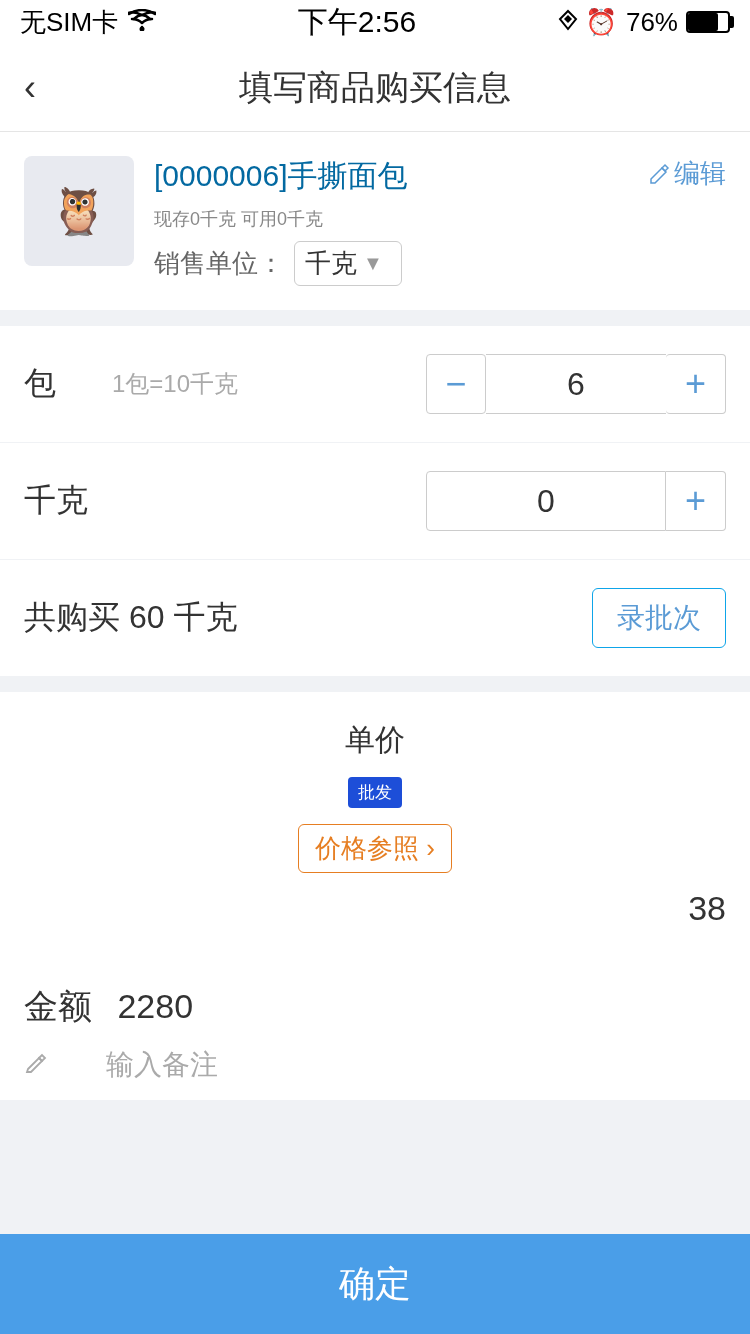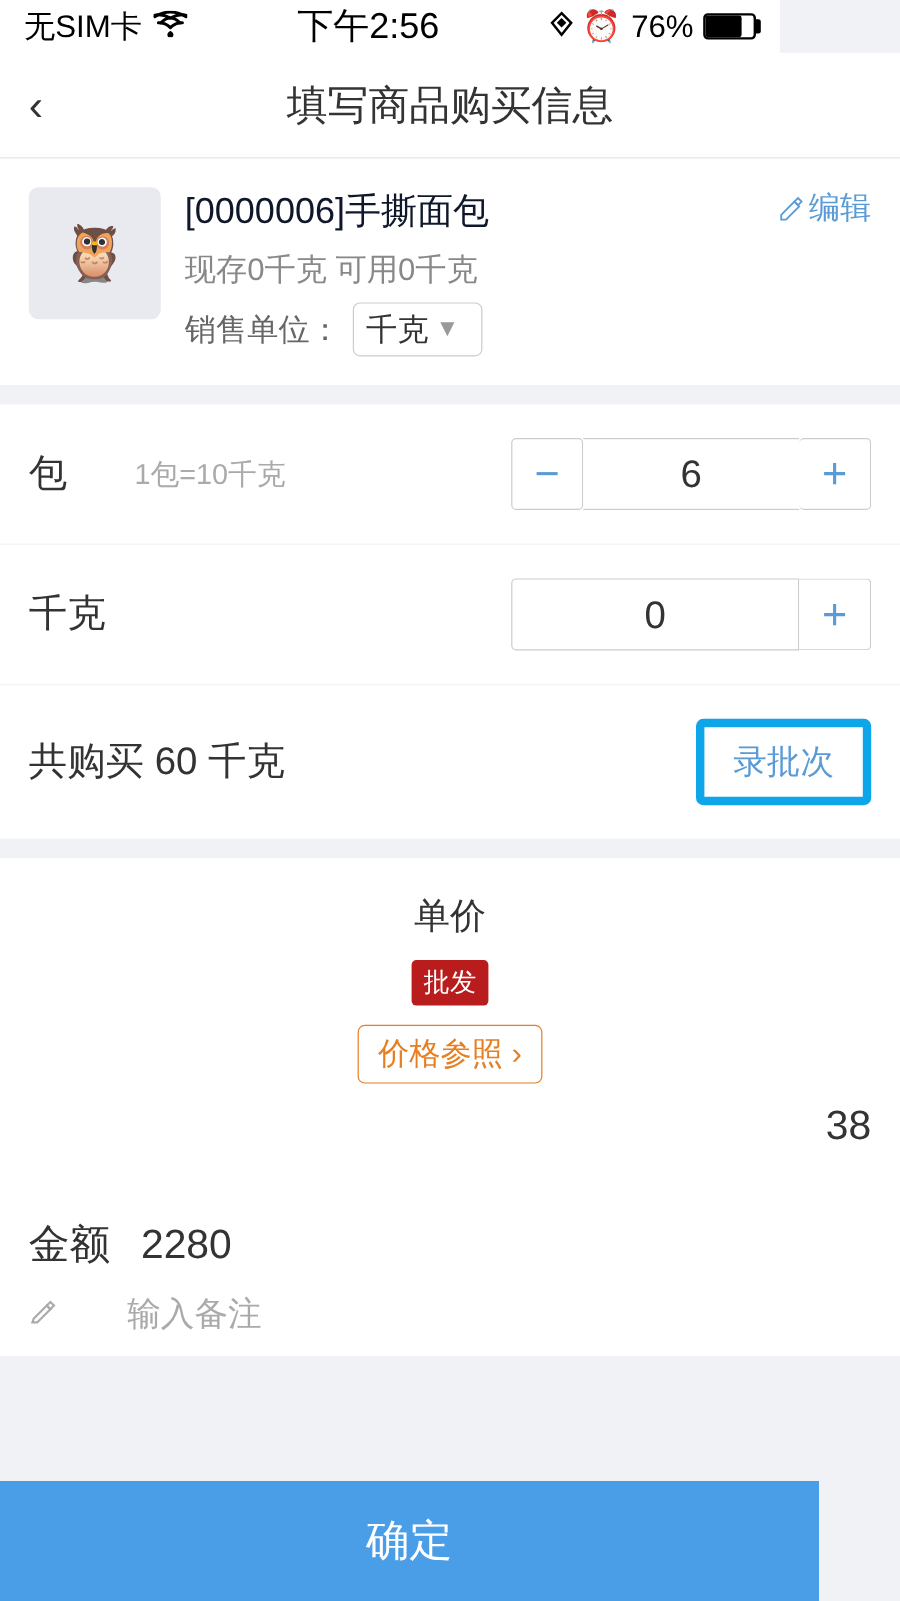--- a/index.html
+++ b/index.html
@@ -8,21 +8,21 @@
       width: 750px;
       min-height: 1334px;
       font-family: -apple-system, "PingFang SC", "Helvetica Neue", Arial, sans-serif;
       background: #f0f2f5;
       position: relative;
       overflow-x: hidden;
     }
 
     
     .status-bar {
-      width: 650px;
+      width: 750px;
       height: 44px;
       background: #fff;
       display: flex;
       align-items: center;
       justify-content: space-between;
       padding: 16px 20px;
       font-size: 28px;
     }
     .status-left {
       display: flex;
@@ -120,34 +120,34 @@
       flex: 1;
     }
     .product-name-row {
       display: flex;
       justify-content: space-between;
       align-items: flex-start;
       margin-bottom: 10px;
     }
     .product-name {
       font-size: 30px;
-      color: #0f172a;
+      color: #0369a1;
       font-weight: 500;
     }
     .edit-btn {
       font-size: 26px;
       color: #5b9bd5;
       display: flex;
       align-items: center;
       gap: 4px;
       cursor: pointer;
       white-space: nowrap;
     }
     .product-stock {
-      font-size: 26px;
+      font-size: 18px;
       color: #888;
       margin-bottom: 10px;
     }
     .product-unit-row {
       display: flex;
       align-items: center;
       font-size: 26px;
       color: #666;
       gap: 10px;
     }
@@ -260,21 +260,21 @@
       display: flex;
       align-items: center;
       justify-content: space-between;
       padding: 28px 24px;
     }
     .total-text {
       font-size: 32px;
       color: #333;
     }
     .batch-btn {
-      border: 7px solid #0ea5e9;
+      border: 1px solid #0ea5e9;
       border-radius: 6px;
       padding: 10px 24px;
       font-size: 28px;
       color: #5b9bd5;
       background: #fff;
       cursor: pointer;
     }
 
     
     .price-section {
@@ -284,23 +284,23 @@
       display: flex;
       align-items: center;
       gap: 16px;
       flex-direction: column;
     }
     .price-label {
       font-size: 30px;
       color: #333;
     }
     .price-tag-batch {
-      background: #b91c1c;
+      background: #1d4ed8;
       color: #fff;
-      font-size: 22px;
+      font-size: 17px;
       padding: 4px 10px;
       border-radius: 4px;
     }
     .price-ref-btn {
       border: 1px solid #e67e22;
       border-radius: 6px;
       padding: 6px 16px;
       font-size: 26px;
       color: #e67e22;
       background: #fff;
@@ -326,21 +326,21 @@
     .pencil-icon {
       font-size: 28px;
       color: #aaa;
     }
 
     
     .confirm-btn {
       position: fixed;
       bottom: 0;
       left: 0;
-      width: 682px;
+      width: 750px;
       height: 100px;
       background: #4a9ee8;
       color: #fff;
       font-size: 36px;
       font-weight: 500;
       display: flex;
       align-items: center;
       justify-content: center;
       cursor: pointer;
       border: none;

